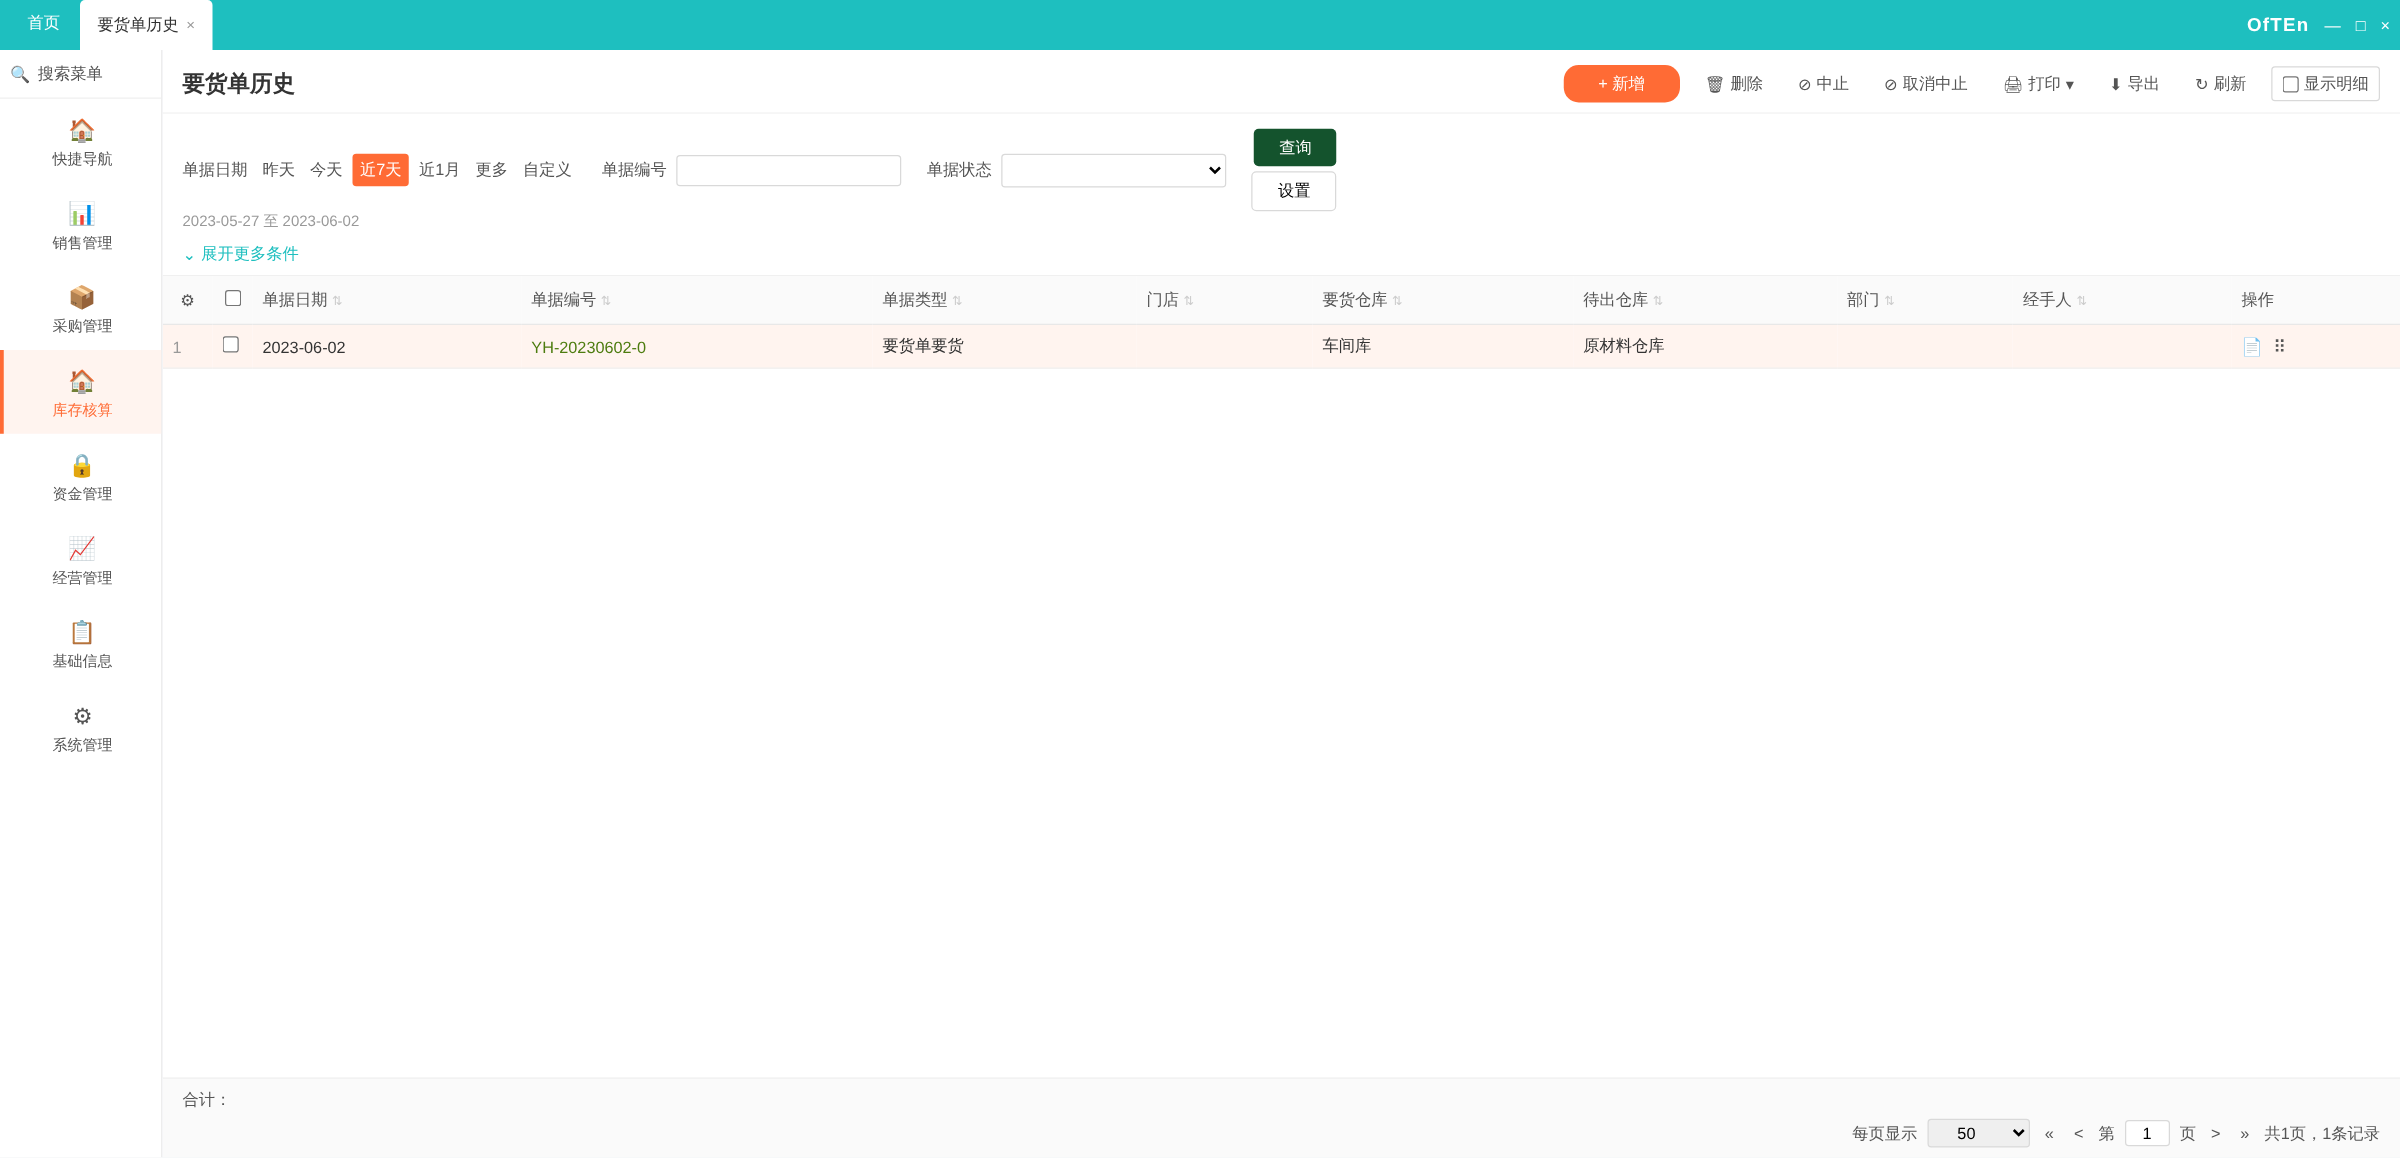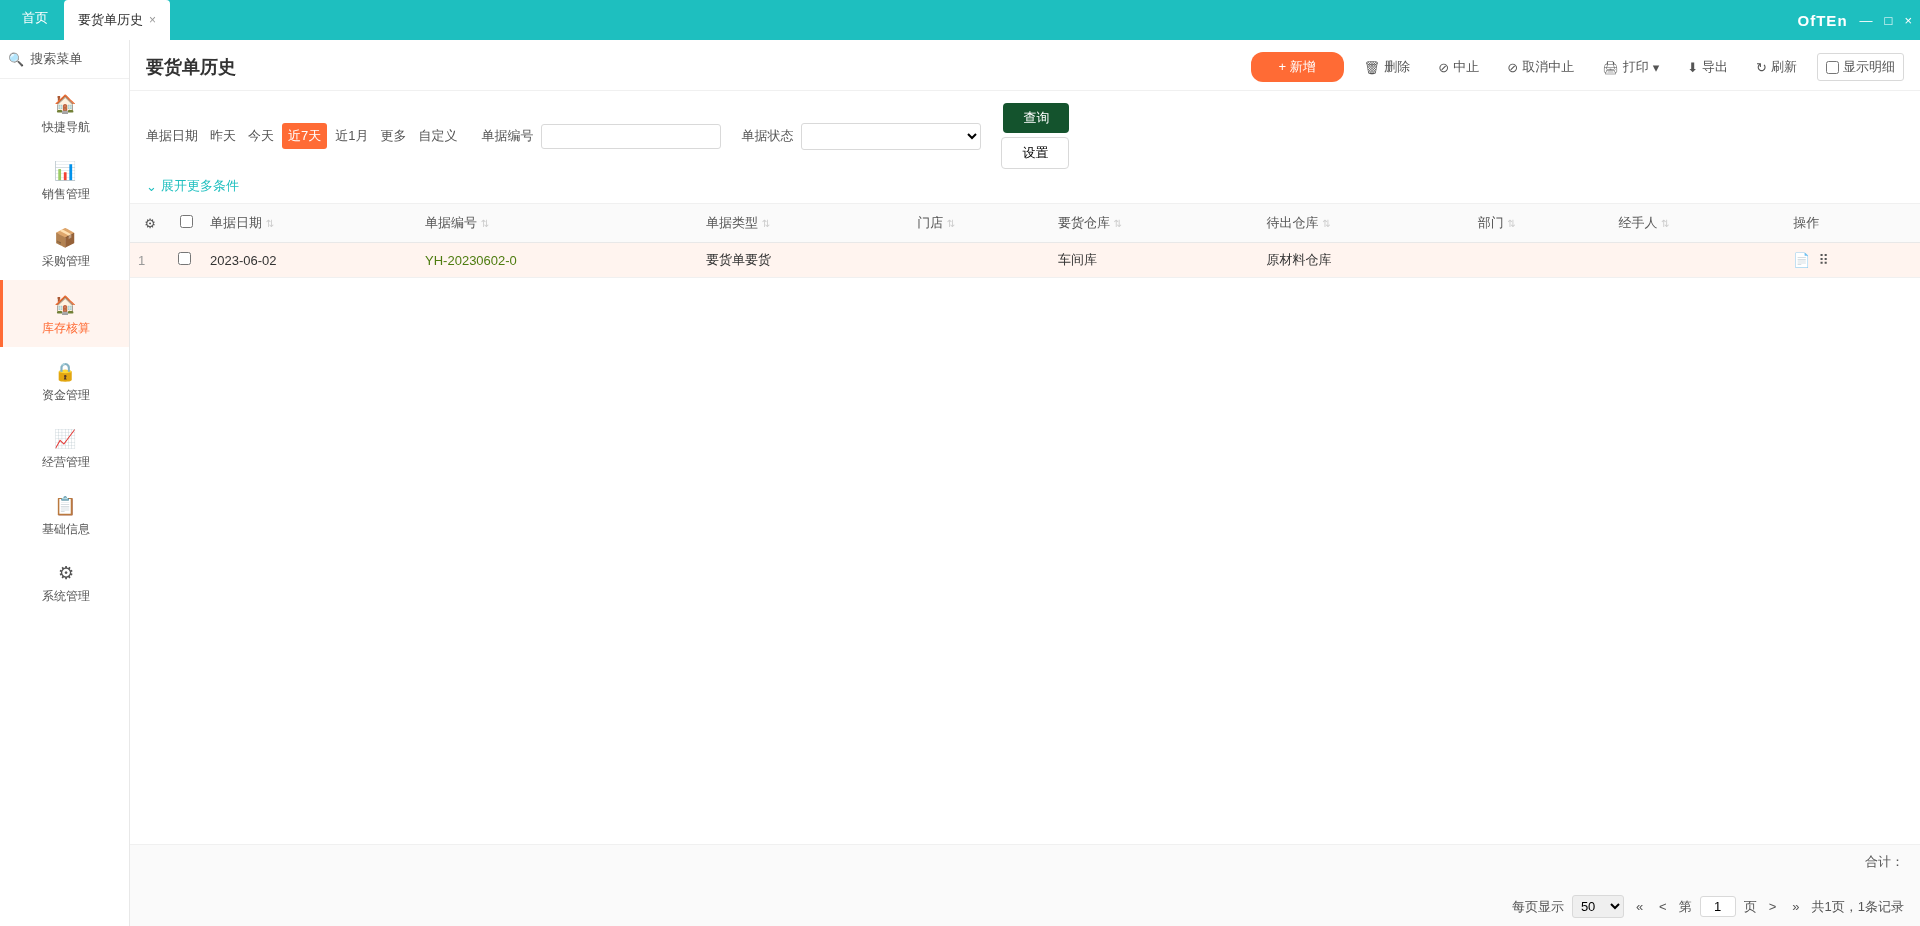--- a/index.html
+++ b/index.html
@@ -63,24 +63,24 @@
     .table-row-highlight { background: #fff4ef; }
     .row-link { color: #4d7c0f; cursor: pointer; text-decoration: none; }
     .row-num { color: #999; }
     .th-settings { width: 40px; text-align: center; }
     .th-checkbox { width: 32px; text-align: center; }
     .sort-icon { color: #ccc; font-size: 10px; }
     .action-icons { display: flex; gap: 8px; }
     .action-icon { color: #555; cursor: pointer; font-size: 14px; }
 
     
-    .table-footer { border-top: 1px solid #f0f0f0; padding: 8px 16px; display: flex; align-items: flex-end; background: #fafafa; flex-shrink: 0; flex-direction: column; }
+    .table-footer { border-top: 1px solid #f0f0f0; padding: 8px 16px; display: flex; align-items: flex-start; background: #fafafa; flex-shrink: 0; }
     .footer-total { color: #555; font-size: 13px; }
     .pagination { margin-left: auto; display: flex; align-items: center; gap: 8px; font-size: 13px; color: #555; margin-top: 24px; }
-    .page-size-select { border: 1px solid #d9d9d9; padding: 2px 4px; border-radius: 3px; font-size: 13px; }
+    .page-size-select { border: 1px solid #d9d9d9; padding: 2px 19px; border-radius: 3px; font-size: 13px; }
     .page-nav { cursor: pointer; color: #555; padding: 2px 4px; }
     .page-input { border: 1px solid #d9d9d9; width: 36px; padding: 2px 4px; border-radius: 3px; font-size: 13px; text-align: center; }
   </style>
 </head>
 <body>
 
 <div class="top-bar">
   <span class="tab-home">首页</span>
   <span class="tab-active">
     <span>要货单历史</span>
@@ -194,20 +194,23 @@
           <div class="filter-item">
             <span class="filter-label">单据状态</span>
             <select class="filter-select">
               <option value=""></option>
             </select>
           </div>
           <div class="filter-right">
             <button class="query-btn">查询</button>
             <button class="set-btn">设置</button>
           </div>
+        </div>
+        <div class="filter-row">
+          <span class="date-range">2023-05-27 至 2023-06-02</span>
         </div>
         <div class="expand-btn">
           <span>⌄</span>
           <span>展开更多条件</span>
         </div>
       </div>
 
       <div class="table-container">
         <table>
           <thead>

